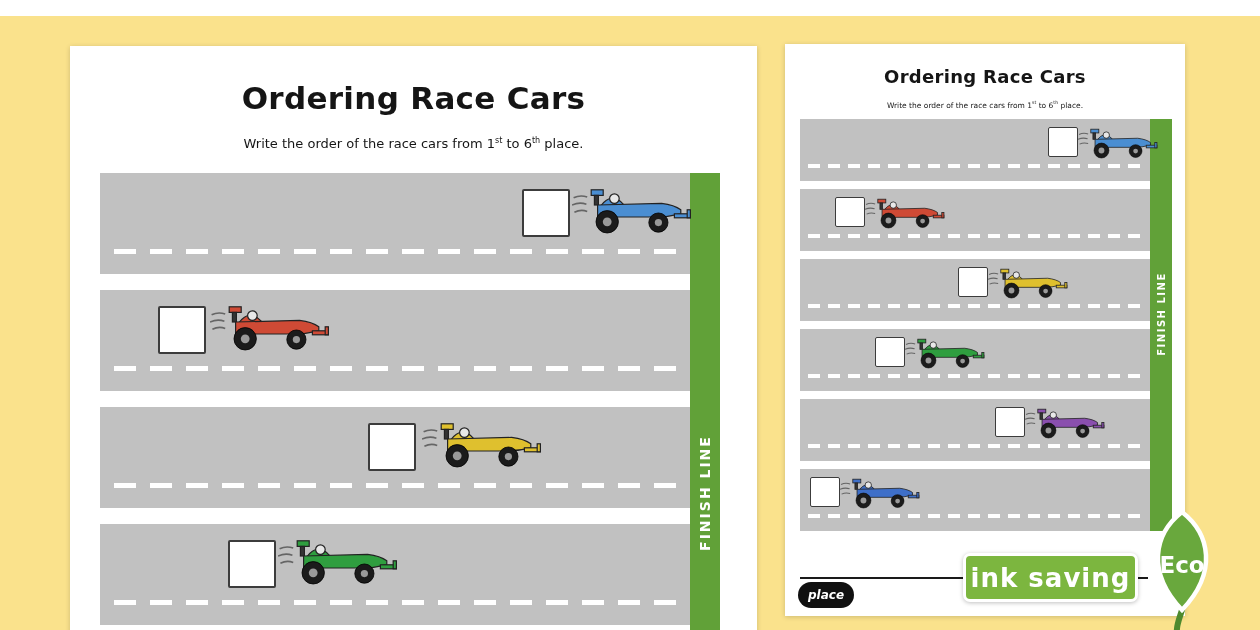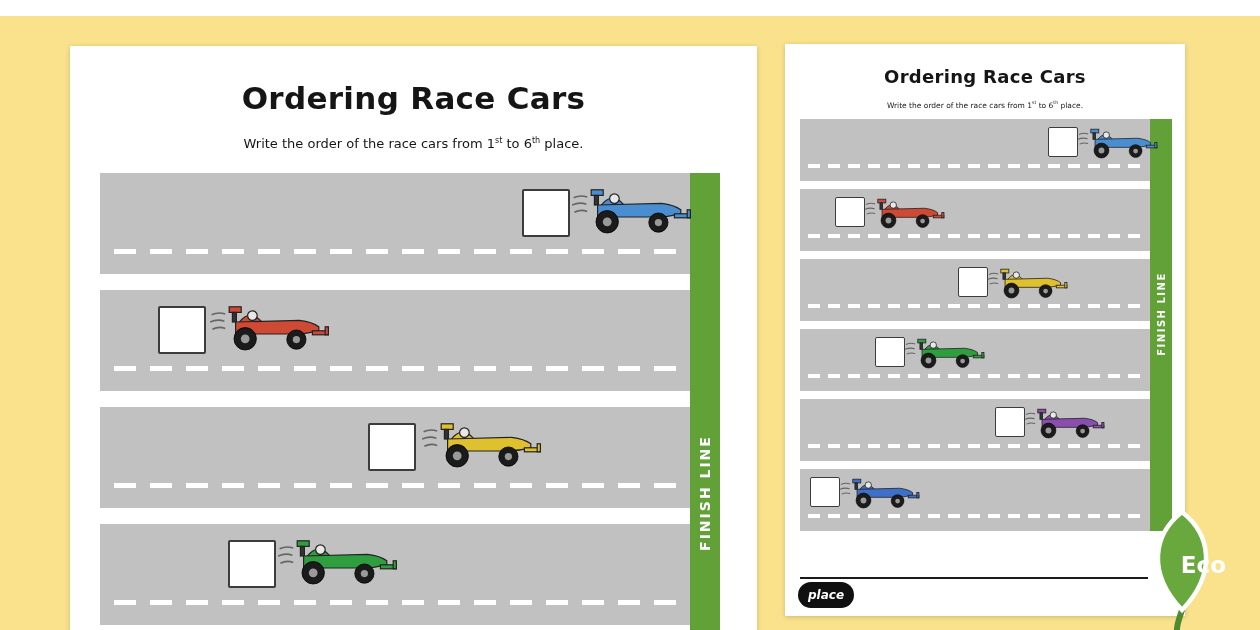--- a/index.html
+++ b/index.html
@@ -97,21 +97,21 @@
     box-shadow: 0 1px 4px rgba(0,0,0,0.25);
   }
 
   .eco-leaf {
     position: absolute; left: 1138px; top: 492px;
     width: 88px; height: 134px; z-index: 6;
   }
   .eco-leaf svg { display: block; width: 100%; height: 100%; }
   .eco-label {
     position: absolute; left: 0; right: 0; top: 44px;
-    text-align: right; color: #ffffff;
+    text-align: center; color: #ffffff;
     font-size: 23px; font-weight: bold;
   }
 </style>
 </head>
 <body>
 
 <div class="canvas">
 
   <div class="page page-left">
     <h1 class="ws-title">Ordering Race Cars</h1>
@@ -394,20 +394,21 @@
             <circle cx="108" cy="47" r="12" fill="#1b1b1b" stroke="#000"></circle>
             <circle cx="108" cy="47" r="4.5" fill="#9a9a9a"></circle>
           </svg>
         </div>
     </div>
 
     <div class="footer-line"></div>
     <div class="brand-logo">place</div>
   </div>
 
+  <div class="ink-badge">ink saving</div>
 
   <div class="eco-leaf">
     <svg viewBox="0 0 88 134" xmlns="http://www.w3.org/2000/svg">
       <path d="M44 102 C 40 114 37 122 40 132" stroke="#4e8a2e" stroke-width="6" fill="none" stroke-linecap="round"></path>
       <path d="M44 4 C 72 26 80 64 44 102 C 8 64 16 26 44 4 Z" fill="#69a83d" stroke="#ffffff" stroke-width="4.5"></path>
     </svg>
     <span class="eco-label">Eco</span>
   </div>
 
 </div>

